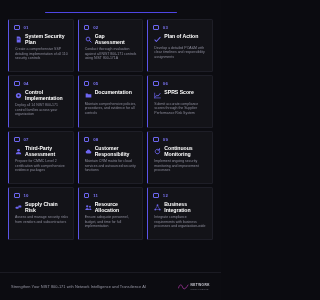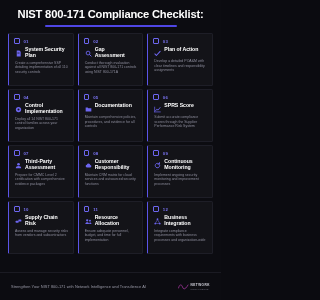--- a/index.html
+++ b/index.html
@@ -132,21 +132,20 @@
     font-size: 2.1px;
     letter-spacing: 0.25px;
   }
 </style>
 </head>
 <body>
 
 <div id="page">
 
   <div class="header">
-    <div class="title-line">NIST 800-171 Compliance Checklist:</div>
     <div class="title-rule"></div>
   </div>
 
   <div class="grid" id="grid">
       <div class="card">
         <div class="card-top">
           <span class="checkbox"></span>
           <span class="num">01</span>
         </div>
         <div class="card-head">

